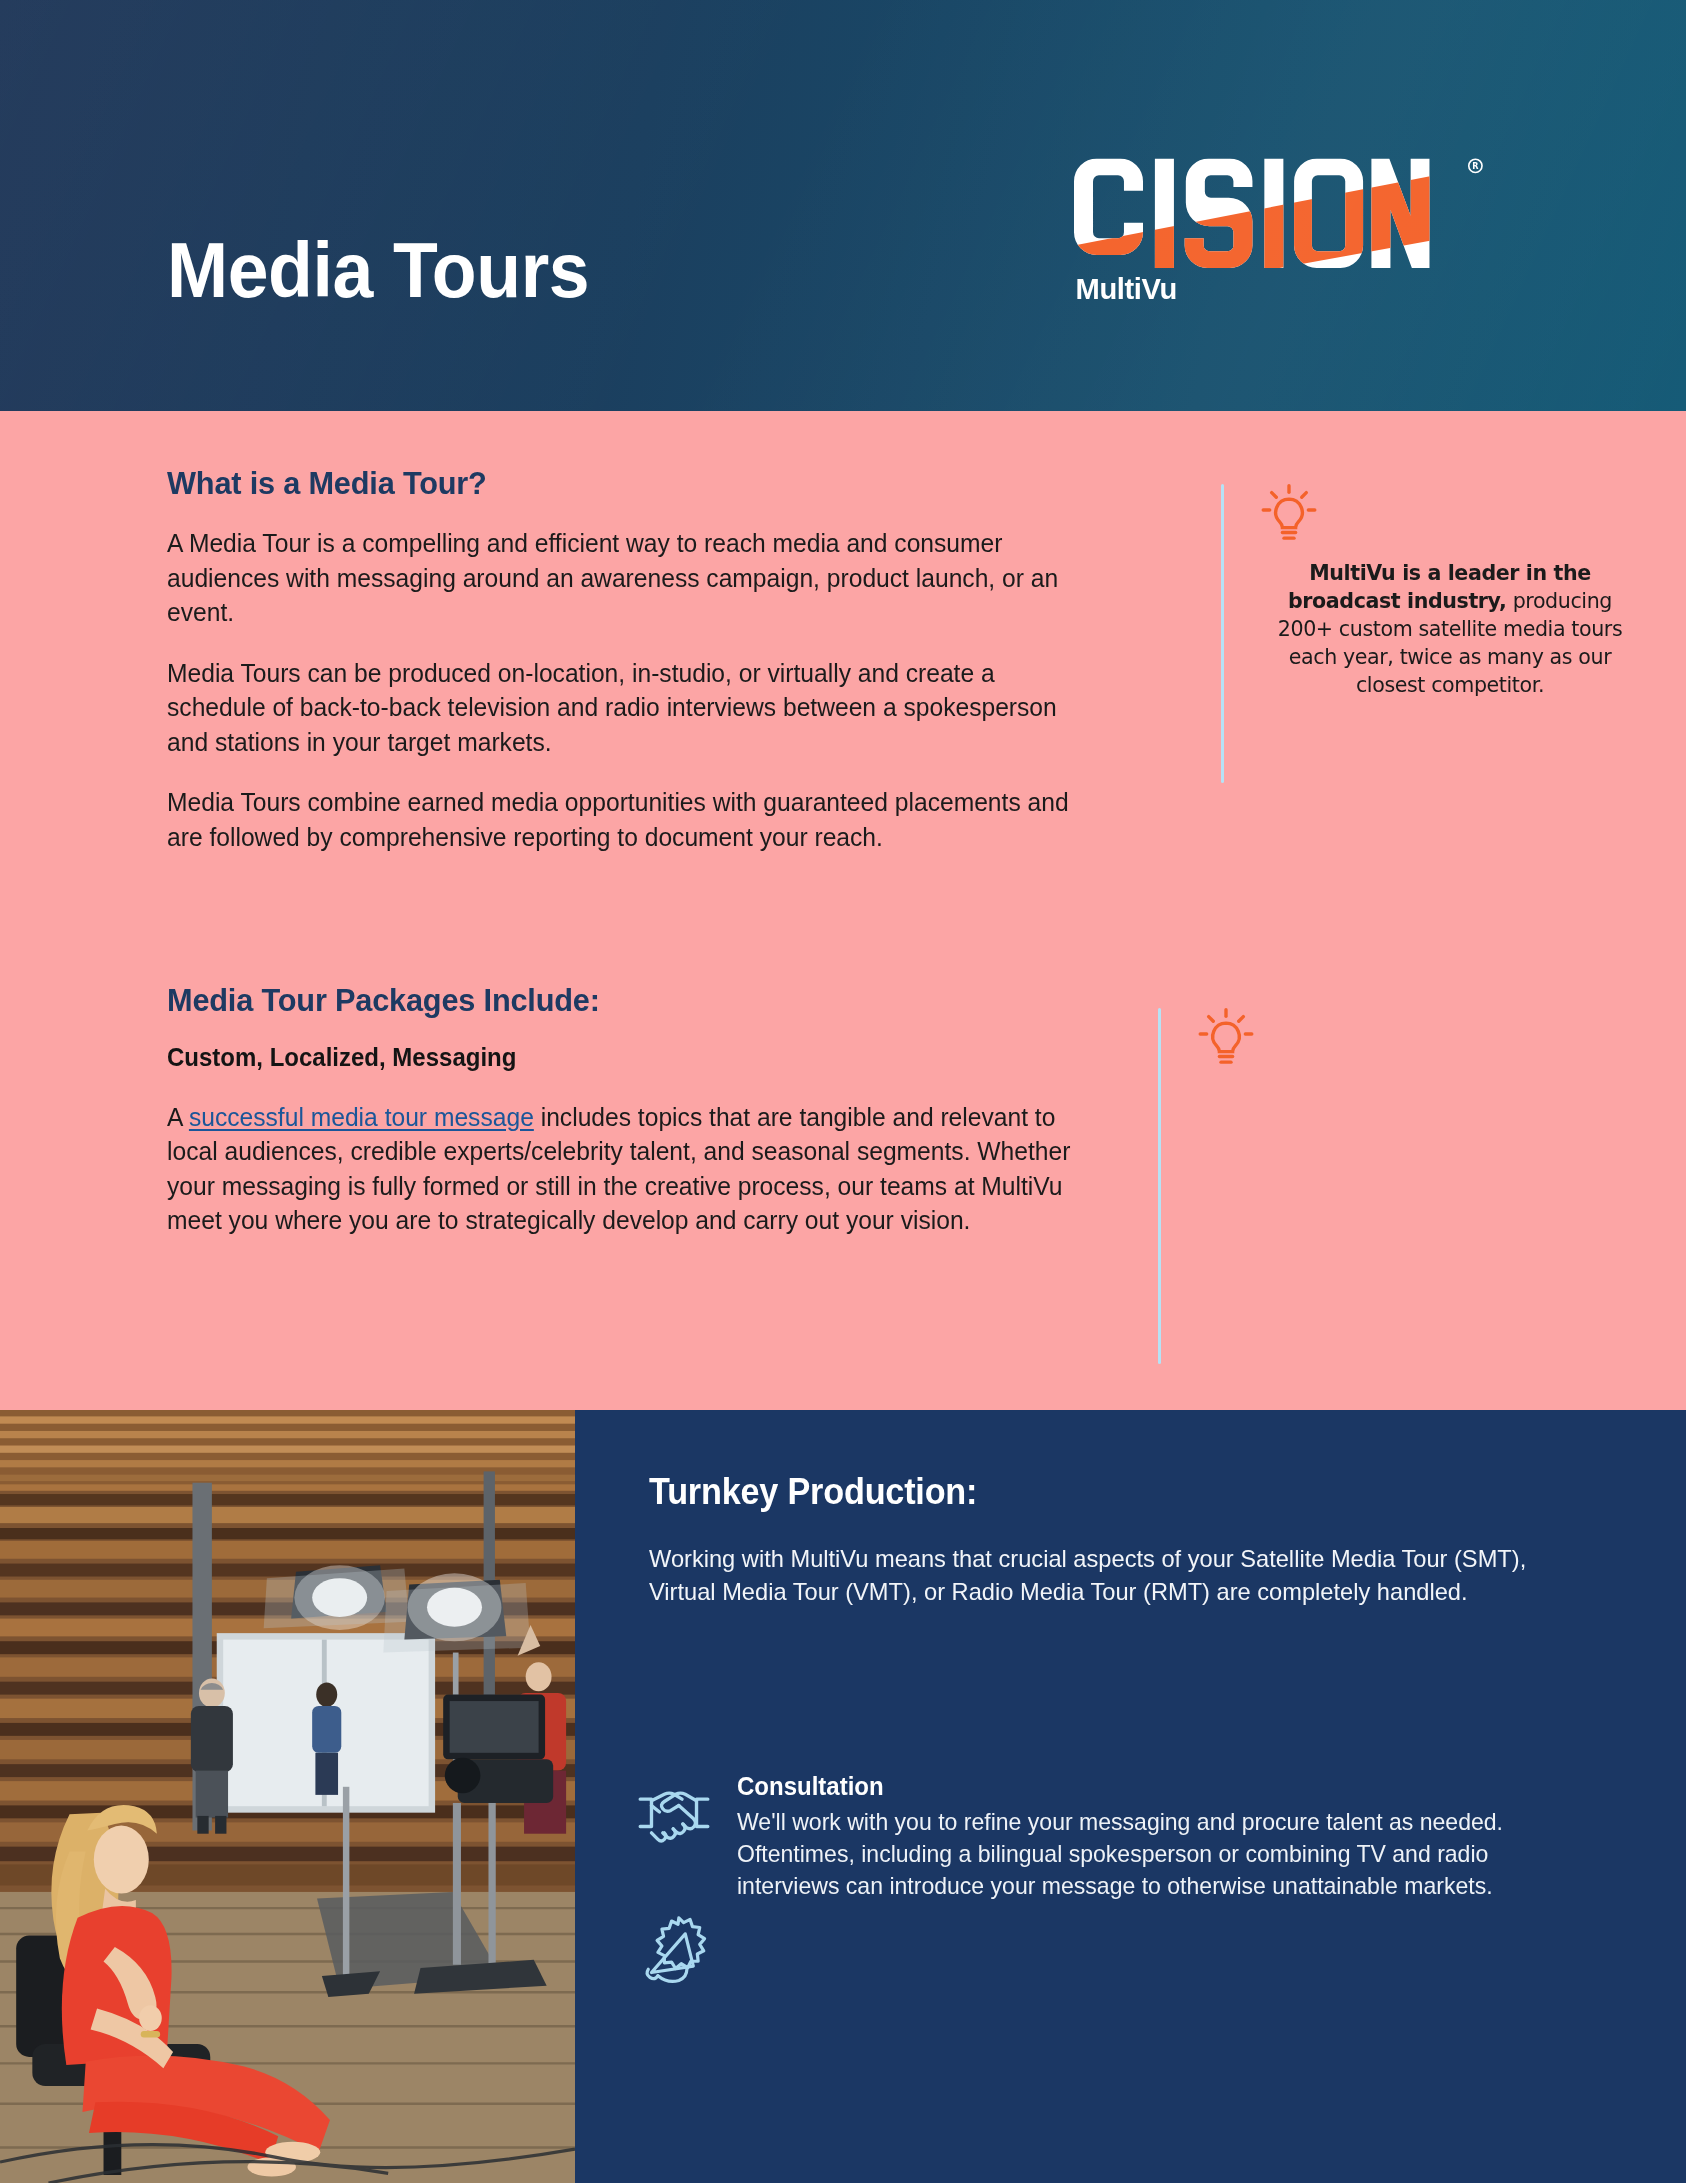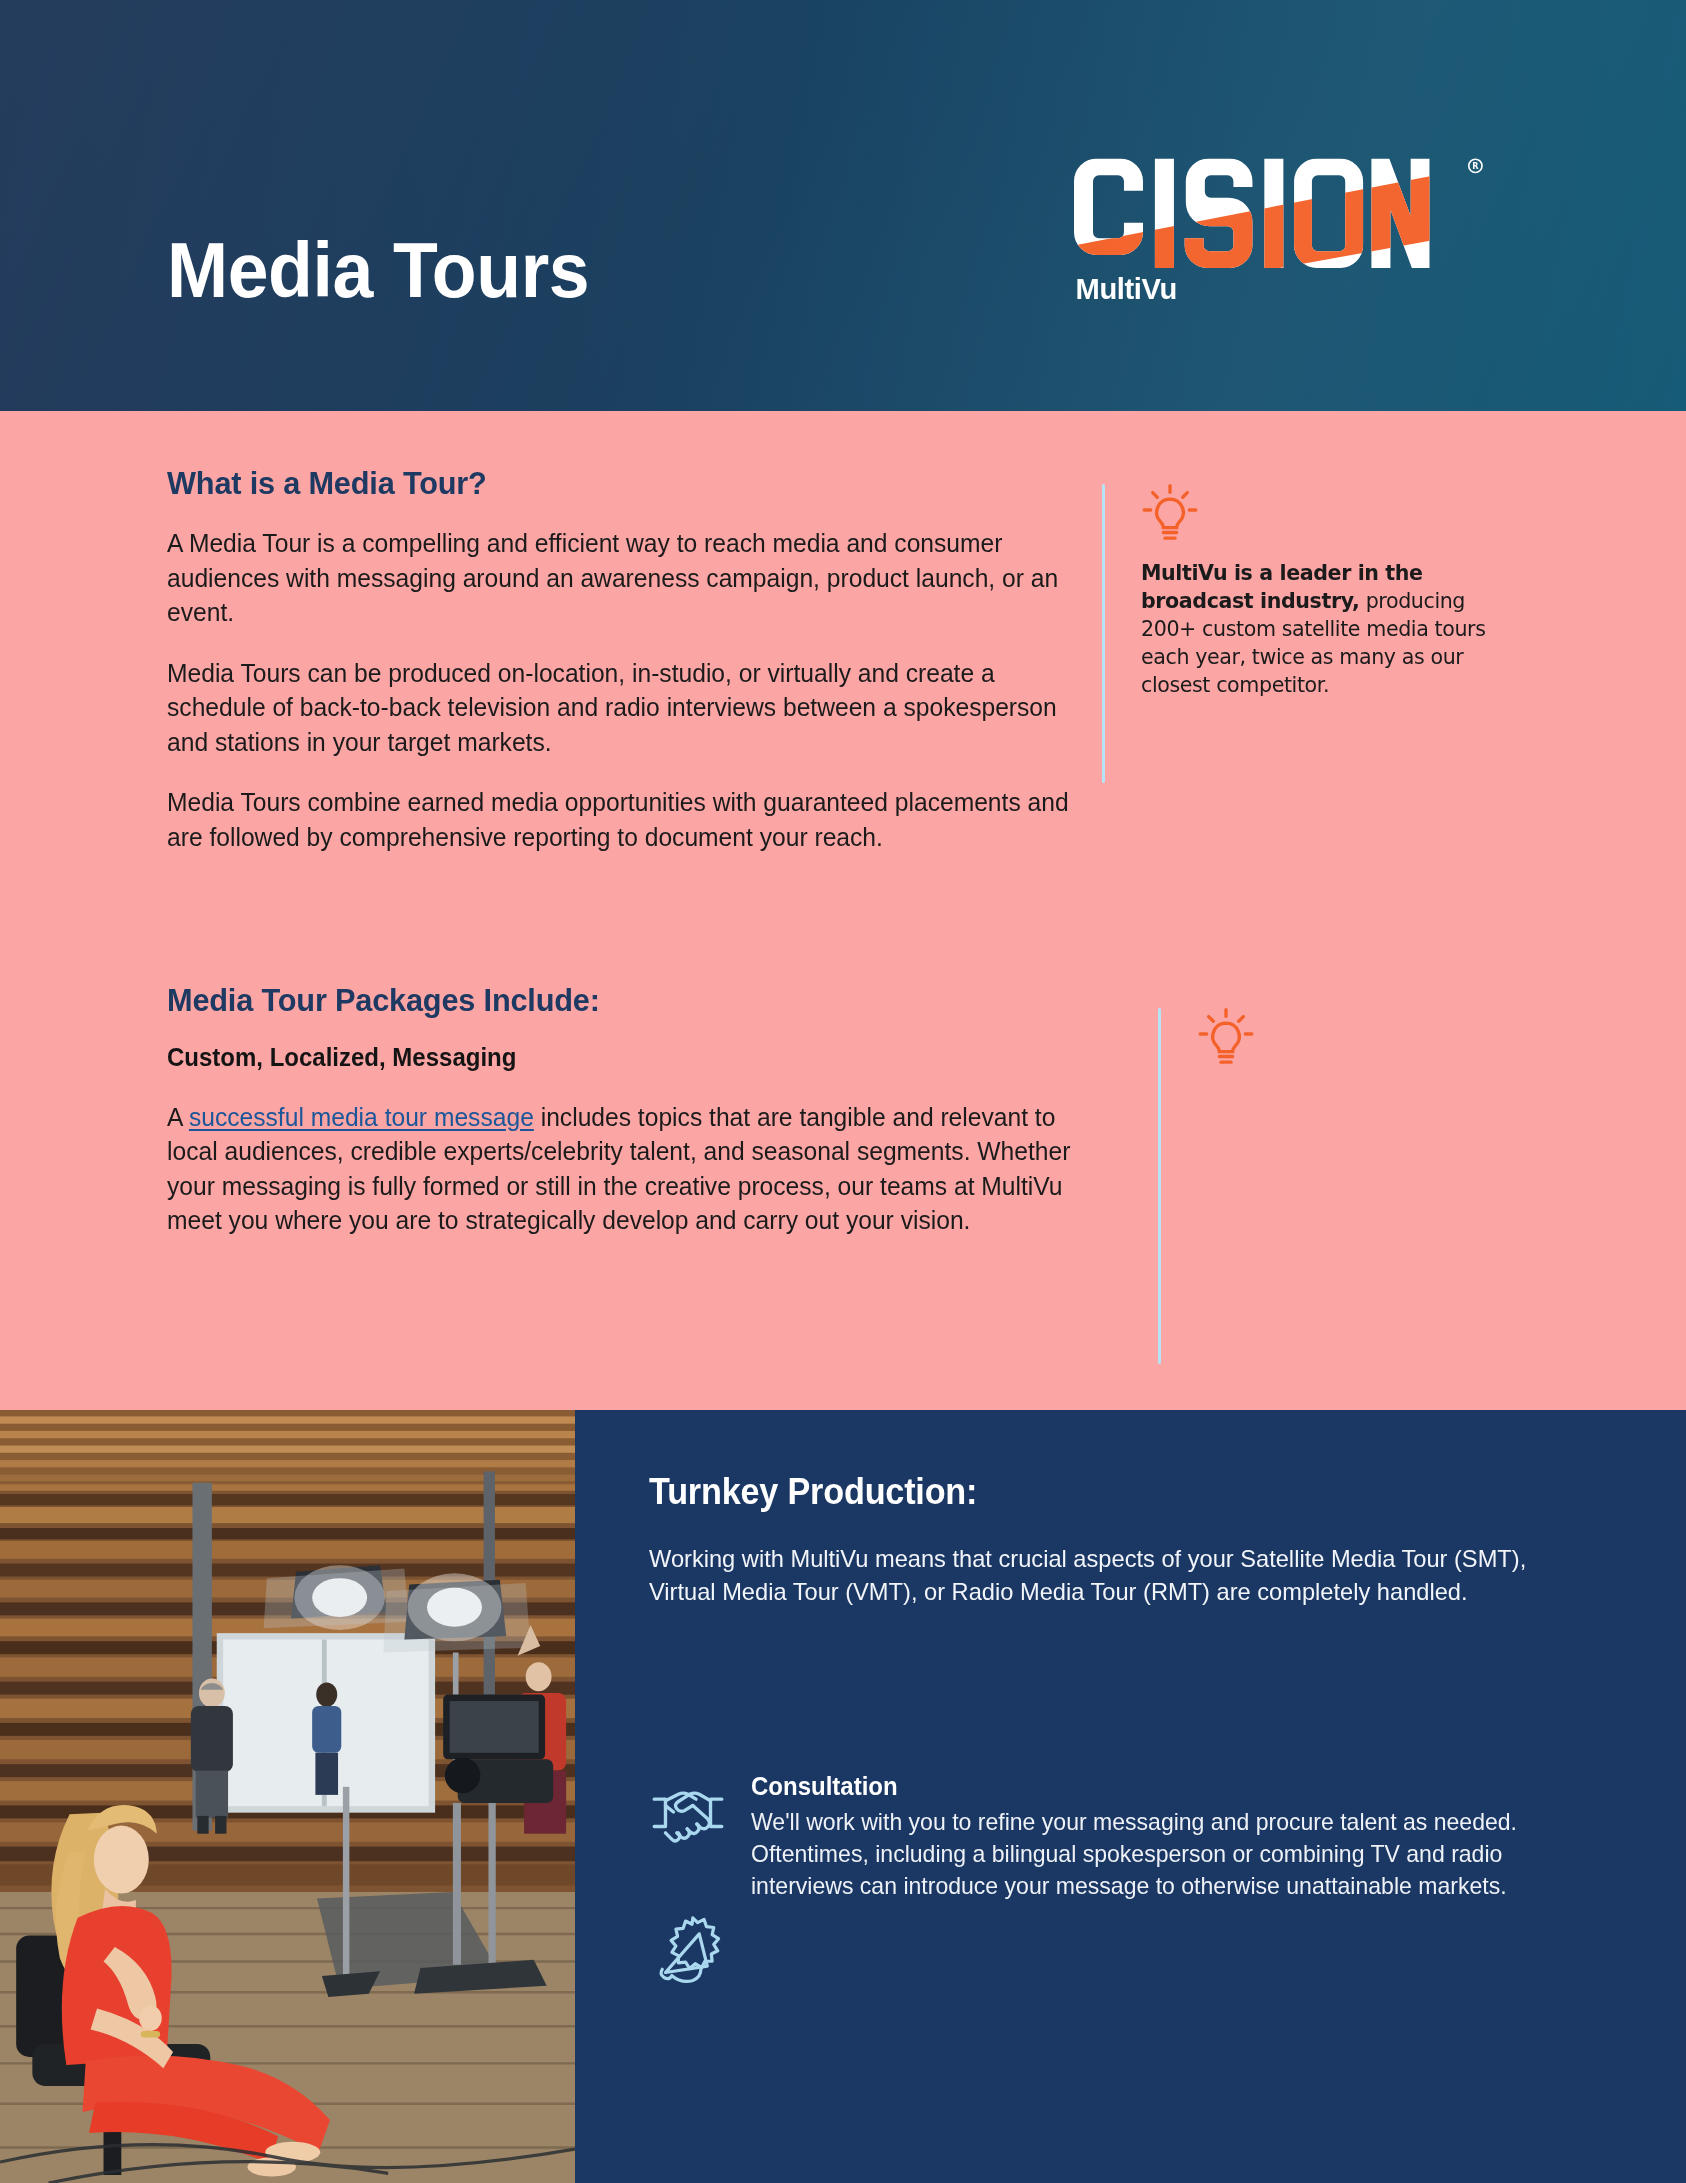--- a/index.html
+++ b/index.html
@@ -65,21 +65,21 @@
     position:absolute;left:0;top:0;width:3.2px;height:100%;
     background:#b6e2f5;border-radius:1.6px;
   }
   .bulb{display:block;margin:0 0 14.6px 0;}
   .callout-text{
     color:#1b1b1b;font-size:20.6px;line-height:1.36;
     font-family:"DejaVu Sans",sans-serif;
     letter-spacing:-0.4px;
   }
   .callout-text b{font-weight:700;}
-  #callout-1{left:1102px;top:484px;height:299px;}
+  #callout-1{left:1221px;top:484px;height:299px;text-align:center;}
   #callout-2{left:1158px;top:1008px;height:356px;}
 
   
   .bottom{position:absolute;left:0;top:1410px;width:1687px;height:773px;}
   .photo{
     position:absolute;left:0;top:0;width:575px;height:773px;overflow:hidden;
     background:#6b4a33;
   }
   .darkpanel{
     position:absolute;left:575px;top:0;width:1112px;height:773px;
@@ -90,21 +90,21 @@
     color:#ffffff;font-size:36px;font-weight:700;letter-spacing:-0.2px;
     font-family:"Liberation Sans Narrow","Liberation Sans",sans-serif;
     transform:scaleX(0.95);transform-origin:left center;white-space:nowrap;
   }
   .turnkey-intro{
     position:absolute;left:74px;top:133px;width:894px;
     color:#f2f5f9;font-size:24px;line-height:1.37;
     font-family:"Liberation Sans Narrow","Liberation Sans",sans-serif;
     transform:scaleX(0.985);transform-origin:left top;
   }
-  .feature{position:absolute;left:76px;width:906px;}
+  .feature{position:absolute;left:62px;width:906px;}
   #feature-1{top:362px;}
   #feature-2{top:500px;}
   .feature .ficon{position:absolute;left:0;top:3.2px;width:74px;height:74px;}
   .feature .fbody{margin-left:100px;}
   .feature .ftitle{
     color:#ffffff;font-size:25px;font-weight:700;margin:0 0 4.9px 0;
     font-family:"Liberation Sans Narrow","Liberation Sans",sans-serif;
     transform:scaleX(0.96);transform-origin:left center;white-space:nowrap;
   }
   .feature .ftext{

